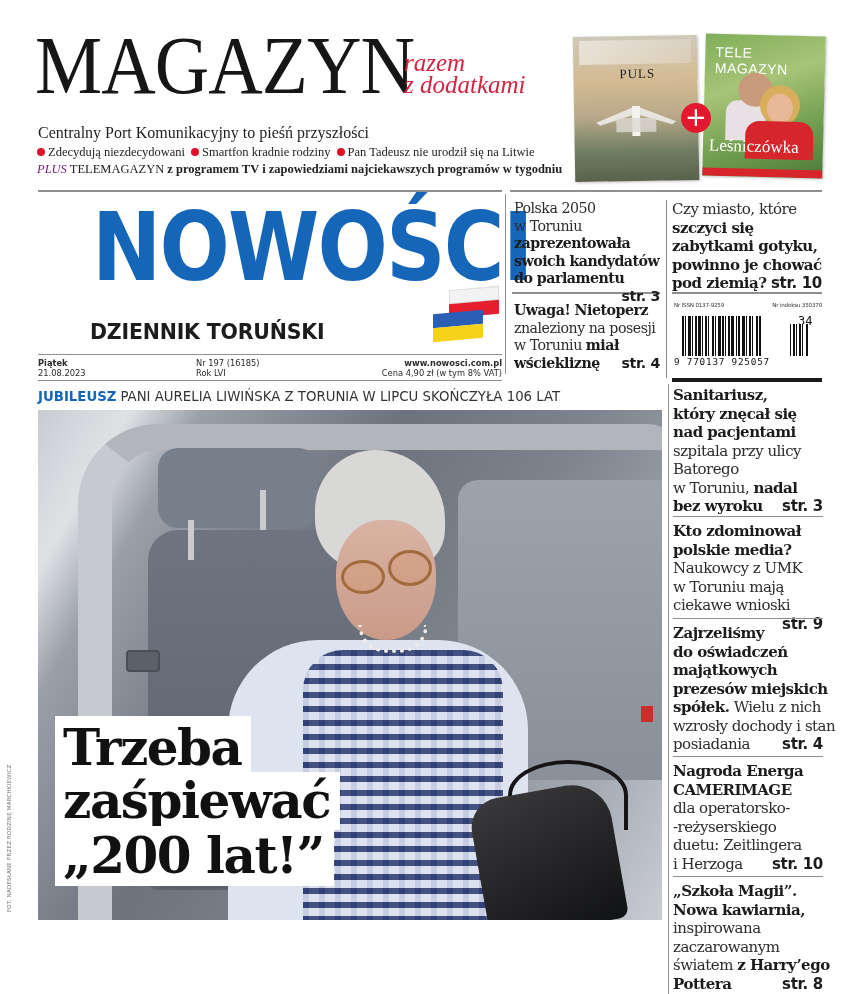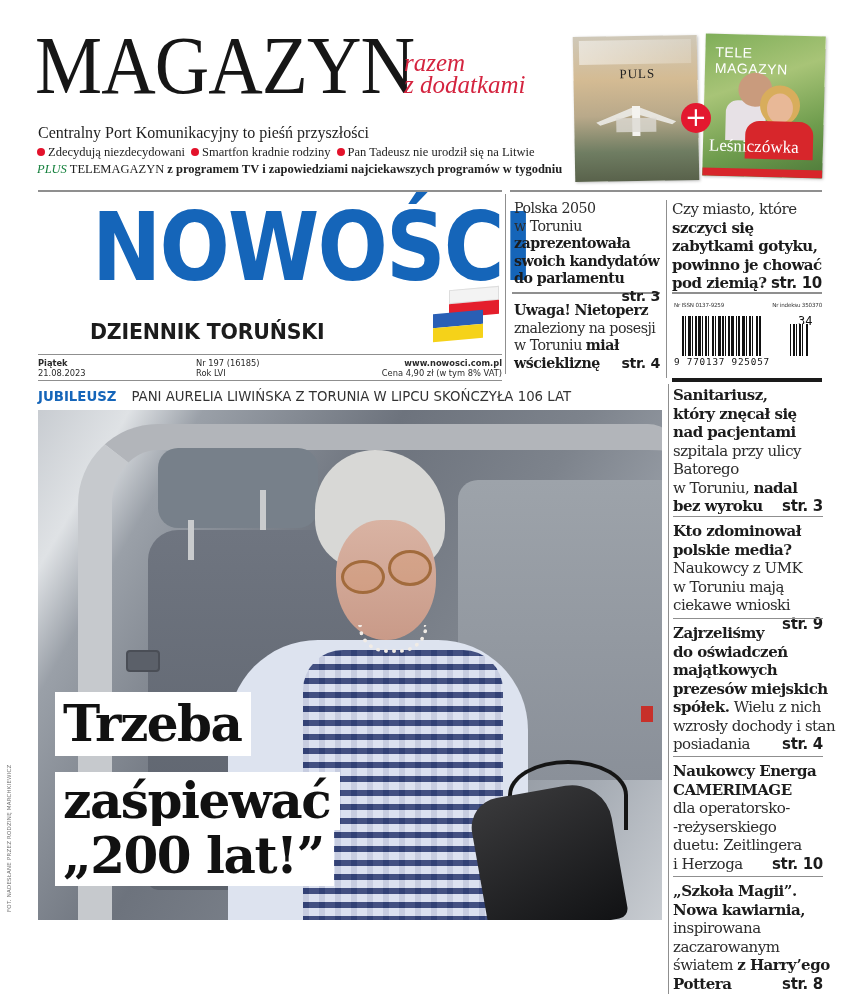--- a/index.html
+++ b/index.html
@@ -28,21 +28,21 @@
     display: flex; gap: 6px; white-space: nowrap;
   }
   .mag-bullets .dot {
     display: inline-block; width: 8px; height: 8px; border-radius: 50%;
     background: #e3122b; margin-right: 3px; vertical-align: 0px;
   }
   .mag-plus {
     position: absolute; left: 37px; top: 162px;
     font-family: "Liberation Serif", serif; font-size: 12.5px; color: #222; white-space: nowrap;
   }
-  .mag-plus .red { color: #15803d; font-style: italic; }
+  .mag-plus .red { color: #701a75; font-style: italic; }
   .mag-plus b { font-weight: bold; }
 
   
   .cover {
     position: absolute; overflow: hidden; box-shadow: 1px 1px 3px rgba(0,0,0,0.25);
   }
   .cover-puls {
     left: 574px; top: 36px; width: 124px; height: 145px; transform: rotate(-1deg);
     background: linear-gradient(180deg, #cfc8b8 0%, #d4bb93 30%, #b9a98a 55%, #6f7d62 80%, #59624b 100%);
   }
@@ -112,21 +112,21 @@
   }
   .info b { font-weight: bold; }
   .info-left { left: 38px; }
   .info-mid { left: 196px; }
   .info-right { left: 330px; width: 172px; text-align: right; }
 
   .kicker {
     position: absolute; left: 38px; top: 389px; white-space: nowrap;
     font-family: "DejaVu Sans", sans-serif; font-size: 13.3px; color: #333;
   }
-  .kicker b { color: #1565b9; font-weight: bold; margin-right: 15px; }
+  .kicker b { color: #1565b9; font-weight: bold; margin-right: 4px; }
 
   
   .photo {
     position: absolute; left: 38px; top: 410px; width: 624px; height: 510px; overflow: hidden;
     background: linear-gradient(120deg, #c8ccd1 0%, #dfe2e5 10%, #9aa0a8 18%, #6d737d 40%, #7d838c 60%, #a7adb5 85%, #c9cdd2 100%);
   }
   .photo .window-frame {
     position: absolute; left: 40px; top: 14px; width: 600px; height: 520px;
     border-radius: 80px 30px 0 0; border-left: 34px solid #c6c9cd; border-top: 26px solid #b2b5ba;
   }
@@ -148,21 +148,21 @@
   .photo .glasses-l { position: absolute; left: 303px; top: 150px; width: 44px; height: 34px; border-radius: 50%; border: 3px solid #a26b3c; background: rgba(212,150,105,0.35); }
   .photo .glasses-r { position: absolute; left: 350px; top: 140px; width: 44px; height: 36px; border-radius: 50%; border: 3px solid #a26b3c; background: rgba(212,150,105,0.35); }
   .photo .pearls { position: absolute; left: 320px; top: 215px; width: 70px; height: 28px; border-radius: 0 0 40px 40px; border: 4px dotted #f1ece6; border-top: none; }
   .photo .bag { position: absolute; left: 440px; top: 380px; width: 140px; height: 140px; border-radius: 30px 40px 10px 10px; background: linear-gradient(160deg,#3a3a3c,#111214); transform: rotate(-10deg); }
   .photo .strap { position: absolute; left: 470px; top: 350px; width: 120px; height: 70px; border-radius: 50% 50% 0 0; border: 4px solid #151515; border-bottom: none; }
 
   .headline {
     position: absolute; font-family: "DejaVu Serif", serif; font-weight: bold;
     color: #111; background: #ffffff; letter-spacing: -1.5px; white-space: nowrap;
   }
-  .headline-1 { left: 55px; top: 692px; font-size: 50px; line-height: 64px; padding: 0 10px 0 8px; }
+  .headline-1 { left: 55px; top: 716px; font-size: 50px; line-height: 64px; padding: 0 10px 0 8px; }
   .headline-2 { left: 55px; top: 772px; font-size: 50px; line-height: 58px; padding: 0 10px 0 8px; }
   .headline-3 { left: 55px; top: 826px; font-size: 50px; line-height: 60px; padding: 0 10px 0 8px; }
 
   .photo-credit {
     position: absolute; left: 6px; top: 912px; transform: rotate(-90deg); transform-origin: left top;
     font-family: "DejaVu Sans", sans-serif; font-size: 5.5px; color: #777; letter-spacing: 0.2px; white-space: nowrap;
   }
 
   .lead {
     position: absolute; left: 38px; top: 918px; width: 624px;
@@ -426,21 +426,21 @@
   <b class="line">do oświadczeń</b>
   <b class="line">majątkowych</b>
   <b class="line">prezesów miejskich</b>
   <span class="line"><b>spółek.</b> <span class="light">Wielu z nich</span></span>
   <span class="line light">wzrosły dochody i stan</span>
   <span class="line"><span class="light">posiadania</span><span class="pg">str. 4</span></span>
 </div>
 <div class="hr" style="left:673px; top:756px; width:150px; height:1px;"></div>
 
 <div class="teaser big" style="left:673px; top:762px; width:150px;">
-  <b class="line">Naukowcy Energa</b>
+  <b class="line">Nagroda Energa</b>
   <b class="line">CAMERIMAGE</b>
   <span class="line light"> dla operatorsko-</span>
   <span class="line light">-reżyserskiego</span>
   <span class="line light">duetu: Zeitlingera</span>
   <span class="line"><span class="light">i Herzoga</span><span class="pg">str. 10</span></span>
 </div>
 <div class="hr" style="left:673px; top:876px; width:150px; height:1px;"></div>
 
 <div class="teaser big" style="left:673px; top:882px; width:150px;">
   <b class="line">„Szkoła Magii”.</b>

